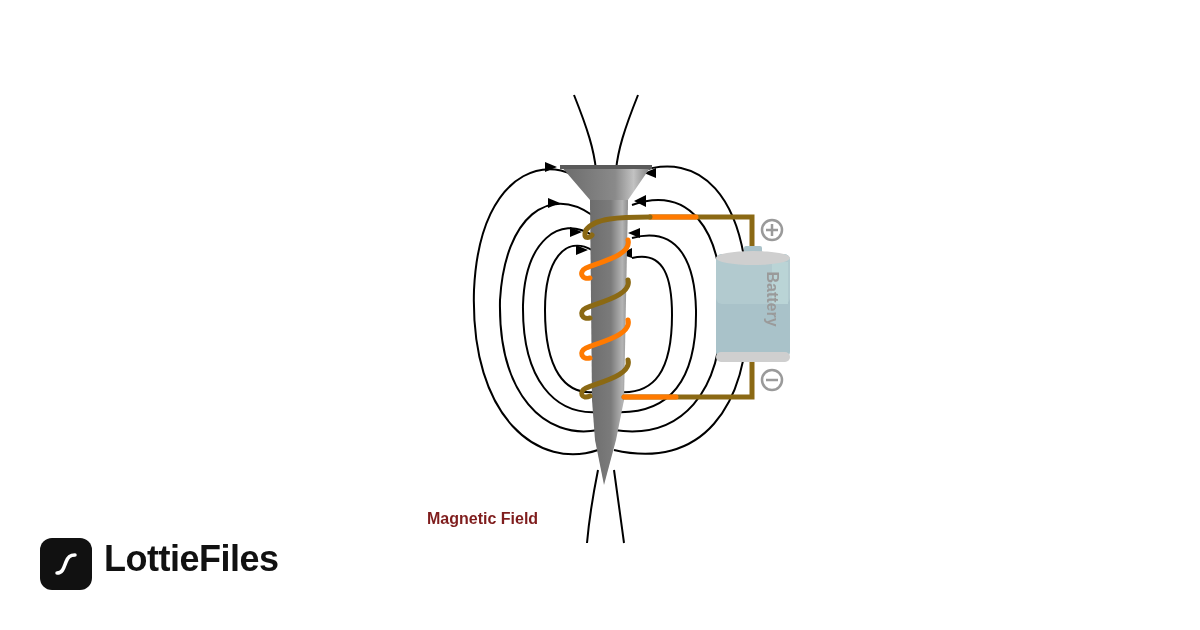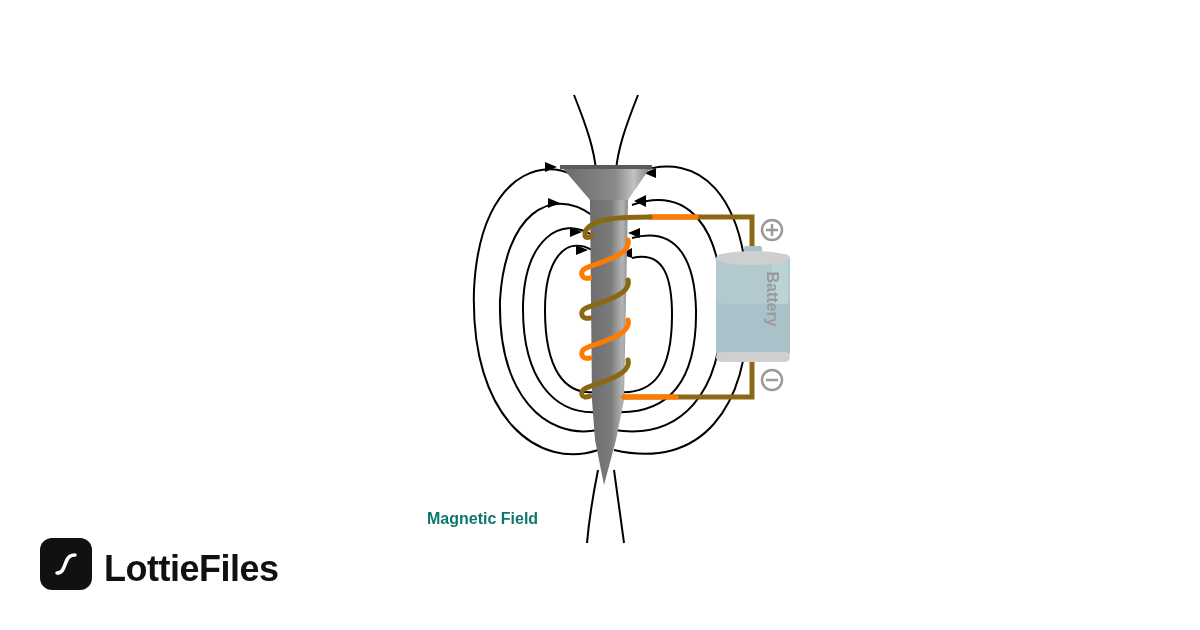--- a/index.html
+++ b/index.html
@@ -1,20 +1,20 @@
 <!DOCTYPE html>
 <html><head>
 <meta charset="utf-8">
 <style>
   html, body { margin: 0; padding: 0; background: #ffffff; }
   .page { position: relative; width: 1200px; height: 630px; background: #ffffff; overflow: hidden; font-family: "Liberation Sans", sans-serif; }
   .diagram { position: absolute; left: 0; top: 0; }
-  .caption { position: absolute; left: 427px; top: 510px; font-size: 16px; font-weight: bold; color: #0f766e; }
+  .caption { position: absolute; left: 427px; top: 510px; font-size: 16px; font-weight: bold; color: #7f1d1d; }
   .battery-label { position: absolute; left: 772px; top: 300px; transform: rotate(90deg); transform-origin: center; font-size: 16px; font-weight: bold; color: #9a9a9a; width: 90px; text-align: center; margin-left: -45px; margin-top: -10px; }
-  .brand { position: absolute; left: 40px; top: 538px; display: flex; align-items: flex-end; gap: 12px; }
+  .brand { position: absolute; left: 40px; top: 538px; display: flex; align-items: flex-start; gap: 12px; }
   .brand-icon { width: 52px; height: 52px; background: #111111; border-radius: 12px; display: flex; align-items: center; justify-content: center; }
   .brand-name { font-size: 36px; font-weight: bold; color: #111111; letter-spacing: -0.5px; }
 </style>
 </head>
 <body>
 
 <div class="page">
   <svg class="diagram" width="1200" height="630" viewBox="0 0 1200 630">
     <defs>
       <linearGradient id="nailGrad" x1="0" x2="1" y1="0" y2="0">

